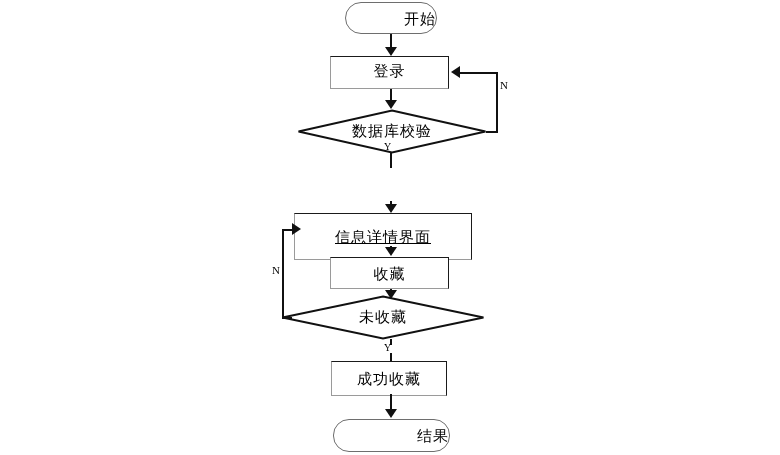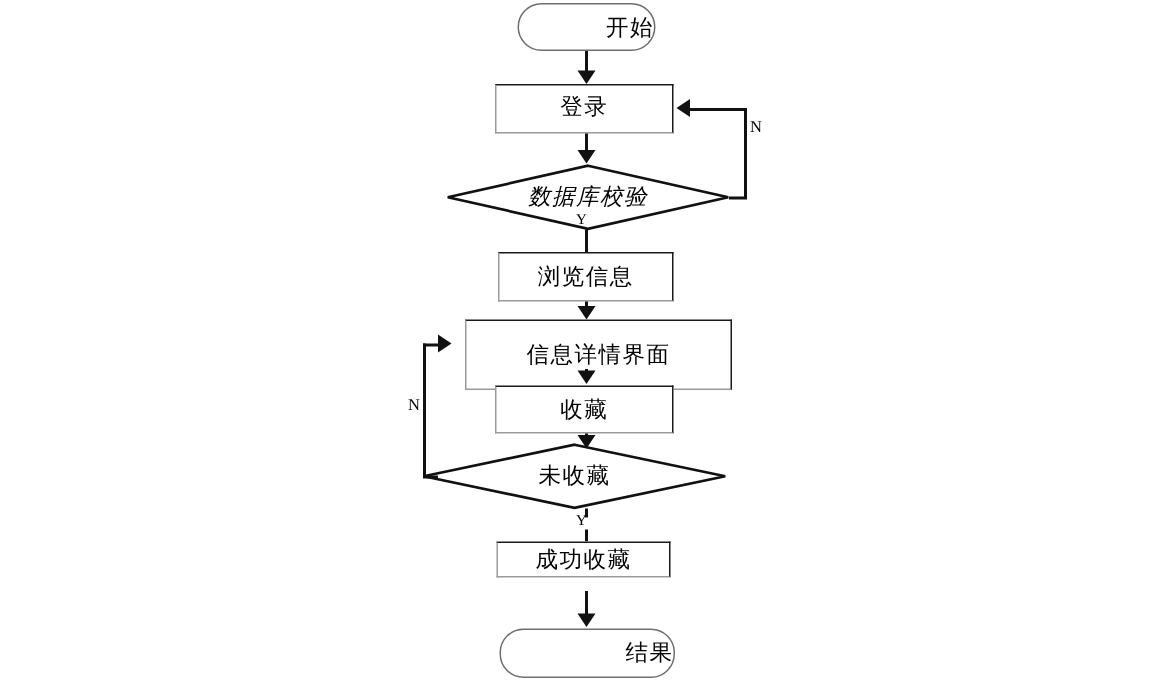--- a/index.html
+++ b/index.html
@@ -121,45 +121,42 @@
   <div class="vline" style="left:390px; top:34px; height:14px;"></div>
   <div class="arrow-down" style="left:385px; top:47px;"></div>
 
   <div class="node rect" style="left:330px; top:56px; width:119px; height:33px;font-family:Liberation Mono, monospace;">
     <span class="label">登录</span>
   </div>
 
   <div class="vline" style="left:390px; top:89px; height:12px;"></div>
   <div class="arrow-down" style="left:385px; top:100px;"></div>
 
-  <div class="diamond" style="left:297px; top:109px; width:190px; height:45px;font-style:italic;">
+  <div class="diamond" style="left:297px; top:109px; width:190px; height:45px;">
     <svg width="190" height="45" viewBox="0 0 190 45">
       <polygon points="95,1.5 188.5,22.5 95,43.5 1.5,22.5" fill="#ffffff" stroke="#111111" stroke-width="1.8"></polygon>
     </svg>
     <div class="dlabel">数据库校验</div>
   </div>
 
   <div class="hline" style="left:486px; top:131px; width:12px;"></div>
   <div class="vline" style="left:496px; top:72px; height:60px;"></div>
   <div class="hline" style="left:460px; top:72px; width:38px;"></div>
   <div class="arrow-left" style="left:451px; top:66px;"></div>
   <div class="edge-label" style="left:500px; top:80px;">N</div>
 
   <div class="vline" style="left:390px; top:153px; height:6px;"></div>
   <div class="edge-label small" style="left:384px; top:142px;">Y</div>
   <div class="vline" style="left:390px; top:155px; height:13px;"></div>
 
-  <div class="node rect" style="left:332px; top:168px; width:117px; height:33px;">
-    <span class="label">浏览信息</span>
-  </div>
 
   <div class="vline" style="left:390px; top:201px; height:4px;"></div>
   <div class="arrow-down" style="left:385px; top:204px;"></div>
 
-  <div class="node rect" style="left:310px; top:213px; width:178px; height:47px;">
+  <div class="node rect" style="left:294px; top:213px; width:178px; height:47px;text-decoration:underline;">
     <span class="label">信息详情界面</span>
   </div>
 
   <div class="vline" style="left:390px; top:246px; height:2px;"></div>
   <div class="arrow-down" style="left:385px; top:247px;"></div>
 
   <div class="node rect" style="left:330px; top:257px; width:119px; height:32px;">
     <span class="label">收藏</span>
   </div>
 
@@ -176,21 +173,21 @@
   <div class="hline" style="left:282px; top:317px; width:10px;"></div>
   <div class="vline" style="left:282px; top:229px; height:89px;"></div>
   <div class="hline" style="left:282px; top:229px; width:11px;"></div>
   <div class="arrow-right" style="left:292px; top:223px;"></div>
   <div class="edge-label" style="left:272px; top:265px;">N</div>
 
   <div class="vline" style="left:390px; top:339px; height:6px;"></div>
   <div class="edge-label small" style="left:384px; top:343px;">Y</div>
   <div class="vline" style="left:390px; top:353px; height:8px;"></div>
 
-  <div class="node rect" style="left:331px; top:361px; width:116px; height:24px;align-items:center;">
+  <div class="node rect" style="left:331px; top:361px; width:116px; height:35px;align-items:center;">
     <span class="label">成功收藏</span>
   </div>
 
   <div class="vline" style="left:390px; top:394px; height:16px;"></div>
   <div class="arrow-down" style="left:385px; top:409px;"></div>
 
   <div class="node terminator" style="left:333px; top:419px; width:117px; height:33px;">
     <span class="label">结果</span>
   </div>
 

